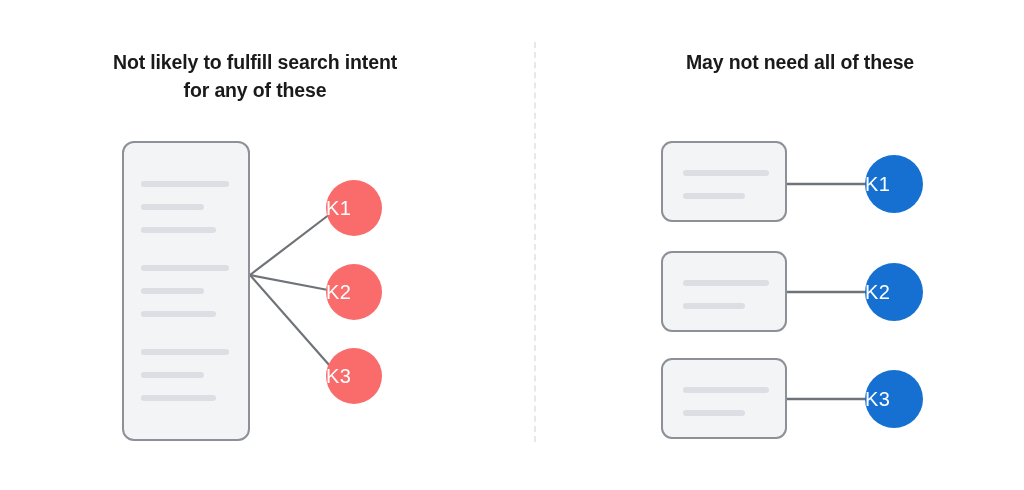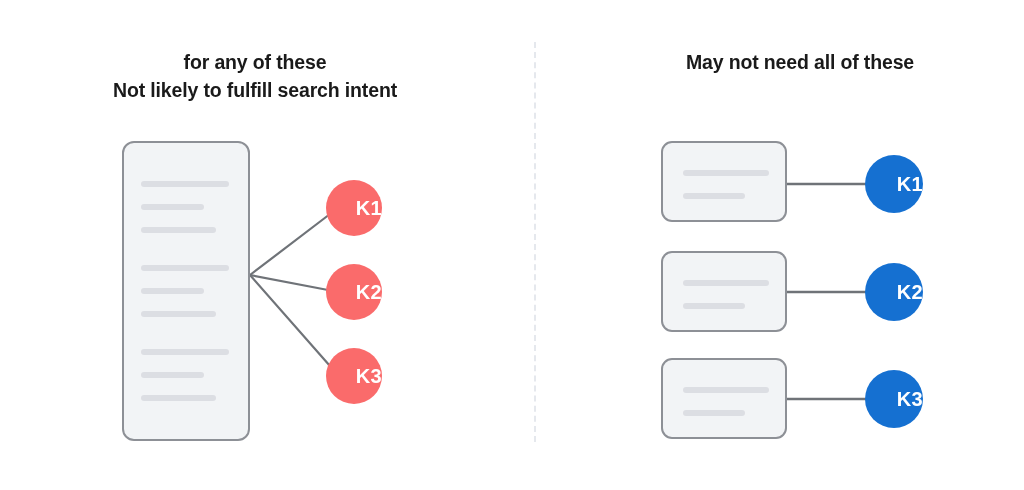--- a/index.html
+++ b/index.html
@@ -94,24 +94,24 @@
   .small .line { left: 20px; }
   .small .l-long { width: 86px; }
   .small .l-mid  { width: 62px; }
 
   
   .kw {
     position: absolute;
     border-radius: 50%;
     display: flex;
     align-items: center;
-    justify-content: flex-end;
+    justify-content: flex-start;
     color: #ffffff;
     font-size: 20px;
-    font-weight: 700;
+    font-weight: 400;
     letter-spacing: 0.3px;
   }
   .kw.red  { background: #fa6b6b; width: 56px; height: 56px; left: 326px; }
   .kw.blue { background: #1570d1; width: 58px; height: 58px; left: 865px; }
 
   #kw-left-1  { top: 180px; }
   #kw-left-2  { top: 264px; }
   #kw-left-3  { top: 348px; }
   #kw-right-1 { top: 155px; }
   #kw-right-2 { top: 263px; }
@@ -123,22 +123,22 @@
     inset: 0;
     pointer-events: none;
   }
 </style>
 </head>
 <body>
 
 <div class="stage">
 
   <div class="panel-title" id="title-left">
+    <div>Not likely to fulfill search intent</div>
     <div>for any of these</div>
-    <div>Not likely to fulfill search intent</div>
   </div>
 
   <div class="panel-title" id="title-right">May not need all of these</div>
 
   <div class="divider"></div>
 
   <svg class="connectors" width="1024" height="490">
     <g stroke="#6f7378" stroke-width="2.2" fill="none" stroke-linecap="round">
       <line x1="250" y1="275" x2="330" y2="214"></line>
       <line x1="250" y1="275" x2="328" y2="290"></line>

